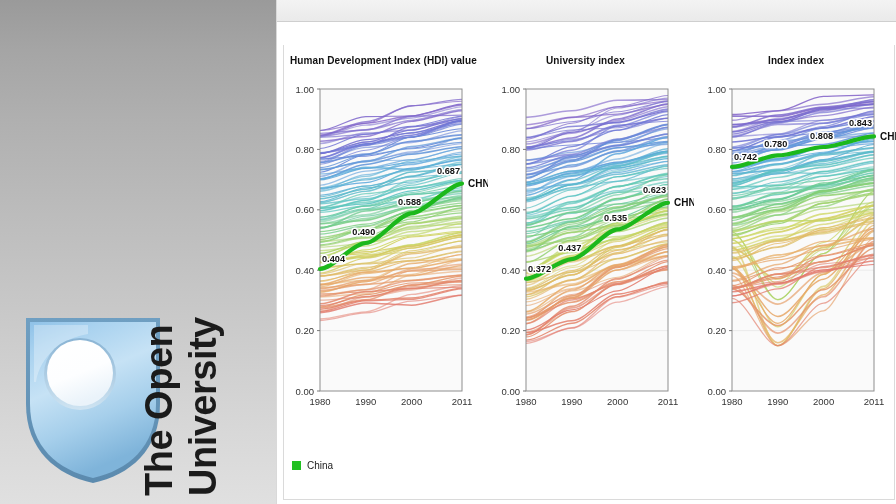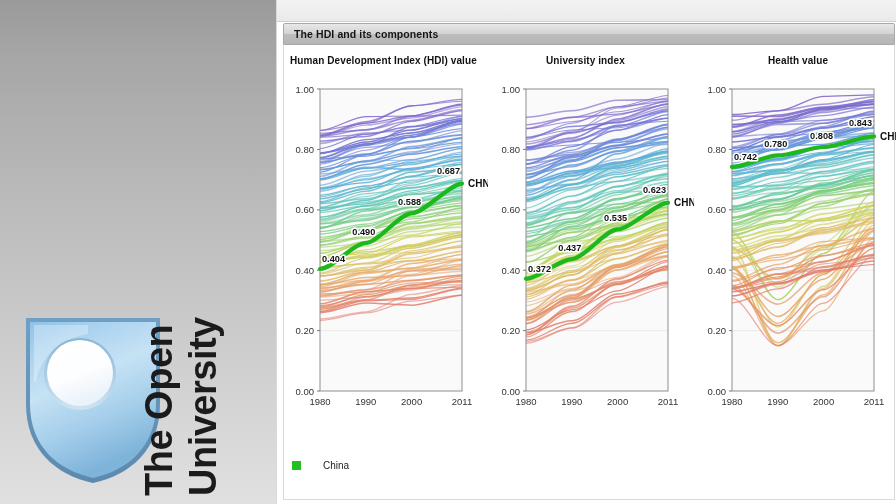--- a/index.html
+++ b/index.html
@@ -138,21 +138,21 @@
     width: 204px; height: 355px;
   }
   .plot-svg { display: block; }
 
   
   #legend {
     position: absolute;
     left: 8px; top: 415px;
     display: flex;
     align-items: center;
-    gap: 22px;
+    gap: 6px;
   }
   #legend-swatch {
     width: 9px; height: 9px;
     background: #22c022;
     display: inline-block;
   }
   #legend-label {
     font-size: 10px;
     color: #222;
   }
@@ -198,23 +198,20 @@
 
   <div id="ou-wordmark">
     <div class="ou-word" id="ou-word-1">The Open</div>
     <div class="ou-word" id="ou-word-2">University</div>
   </div>
 
   <div id="app-panel">
 
     <div id="app-topstrip"></div>
 
-    <div id="panel-header">
-      <span id="panel-header-title">The HDI and its components</span>
-    </div>
 
     <div id="panel-body">
 
       <div id="charts">
 
         <div class="chart-block" id="chart-0">
           <div class="chart-title">Human Development Index (HDI) value</div>
           <div class="plot-wrap">
             <svg class="plot-svg" id="svg-0" width="204" height="355" viewBox="0 0 204 355" xmlns="http://www.w3.org/2000/svg">
                 <defs>
@@ -537,21 +534,21 @@
                 <text x="125.61290322580645" y="138.42999999999998" text-anchor="middle" font-family="&quot;Liberation Sans&quot;, sans-serif" font-size="9.2" font-weight="bold" fill="none" stroke="#ffffff" stroke-width="3.2" stroke-linejoin="round">0.535</text>
                 <text x="125.61290322580645" y="138.42999999999998" text-anchor="middle" font-family="&quot;Liberation Sans&quot;, sans-serif" font-size="9.2" font-weight="bold" fill="#121212">0.535</text>
                 <text x="176" y="109.85400000000001" text-anchor="end" font-family="&quot;Liberation Sans&quot;, sans-serif" font-size="9.2" font-weight="bold" fill="none" stroke="#ffffff" stroke-width="3.2" stroke-linejoin="round">0.623</text>
                 <text x="176" y="109.85400000000001" text-anchor="end" font-family="&quot;Liberation Sans&quot;, sans-serif" font-size="9.2" font-weight="bold" fill="#121212">0.623</text>
                 <text x="184" y="123.35400000000001" text-anchor="start" font-family="&quot;Liberation Sans&quot;, sans-serif" font-size="10" font-weight="bold" fill="#0f0f0f">CHN</text>
               </svg>
           </div>
         </div>
 
         <div class="chart-block" id="chart-2">
-          <div class="chart-title">Health value</div>
+          <div class="chart-title">Index index</div>
           <div class="plot-wrap">
             <svg class="plot-svg" id="svg-2" width="204" height="355" viewBox="0 0 204 355" xmlns="http://www.w3.org/2000/svg">
                 <defs>
                   <clipPath id="clip-2">
                     <rect x="36" y="6" width="142" height="302"></rect>
                   </clipPath>
                 </defs>
                 <rect x="36" y="6" width="142" height="302" fill="#fafafa"></rect>
                 <line x1="36" y1="247.6" x2="178" y2="247.6" stroke="#ebebeb" stroke-width="1"></line>
                 <line x1="36" y1="187.2" x2="178" y2="187.2" stroke="#ebebeb" stroke-width="1"></line>

